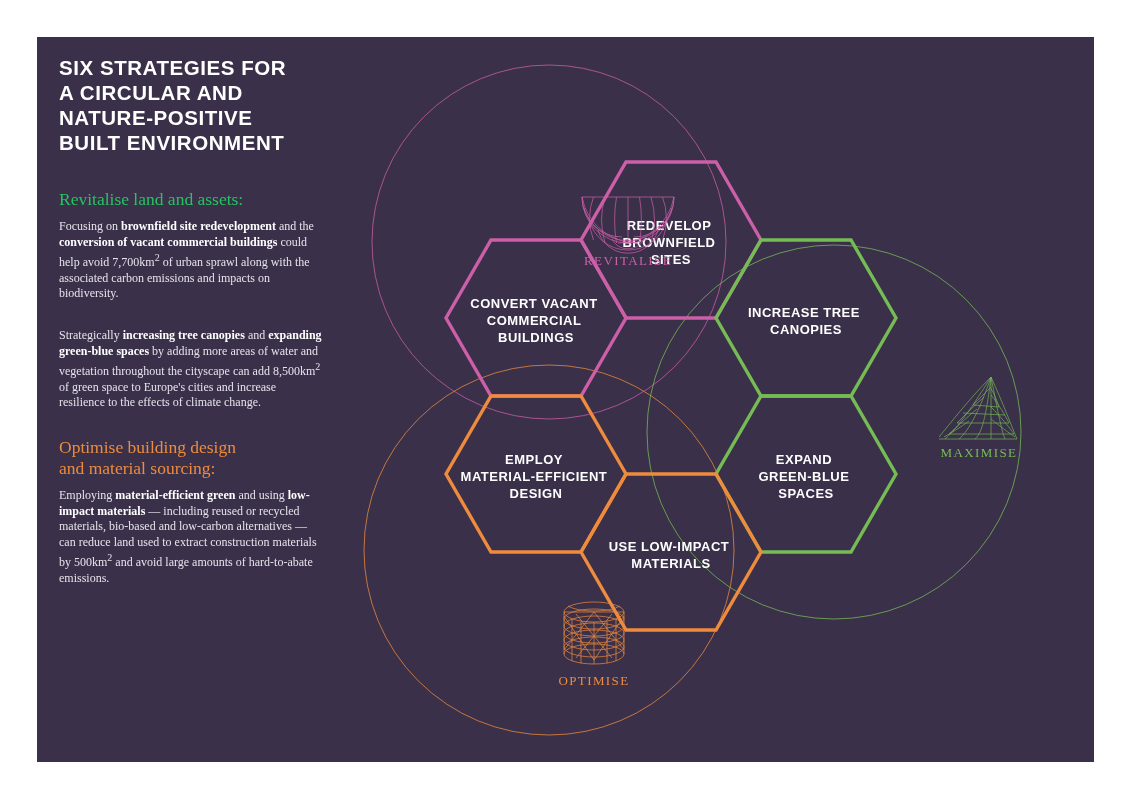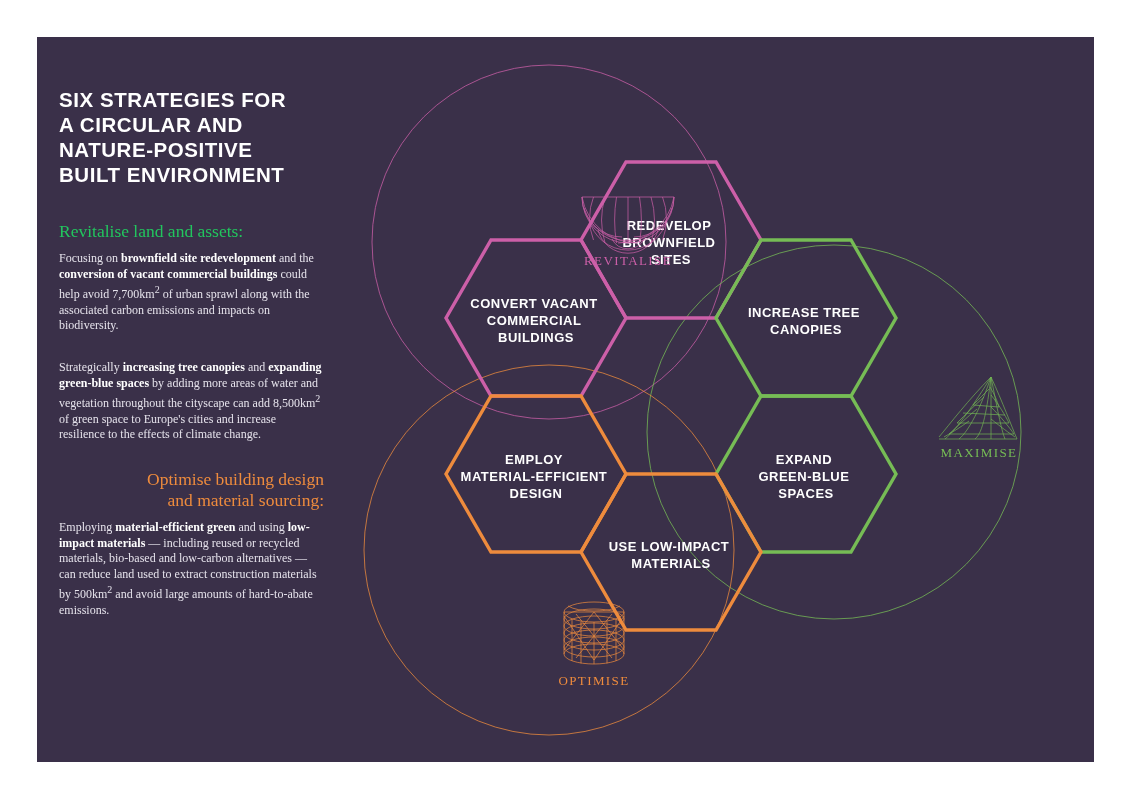--- a/index.html
+++ b/index.html
@@ -14,21 +14,20 @@
     left:37px; top:37px;
     width:1057px; height:725px;
     background:#3a3049;
     overflow:hidden;
   }
   
   #left-col{
     position:absolute;
     left:22px; top:18px;
     width:265px;
-    margin-top:32px;
   }
   #poster-title{
     font-family:"Liberation Sans", sans-serif;
     font-weight:bold;
     font-size:20.5px;
     line-height:25px;
     letter-spacing:0.55px;
     color:#ffffff;
     margin:0 0 34px 0;
     white-space:pre-line;
@@ -44,21 +43,21 @@
   .strategy-body{
     font-family:Liberation Serif, serif;
     font-size:12px;
     line-height:15.6px;
     color:#e6e3ec;
     margin:0;
   }
   .strategy-body b{ color:#ffffff; font-weight:bold; }
   .c-pink  { color:#22c55e; }
   .c-green { color:#76bc55; }
-  .c-orange{ color:#ee8b3d;text-align:right; }
+  .c-orange{ color:#ee8b3d; }
 
   
   #diagram{
     position:absolute;
     left:287px; top:0px;
     width:770px; height:725px;
   }
   #diagram svg{ display:block; }
   .hex-label{
     font-family:"Liberation Sans", sans-serif;

